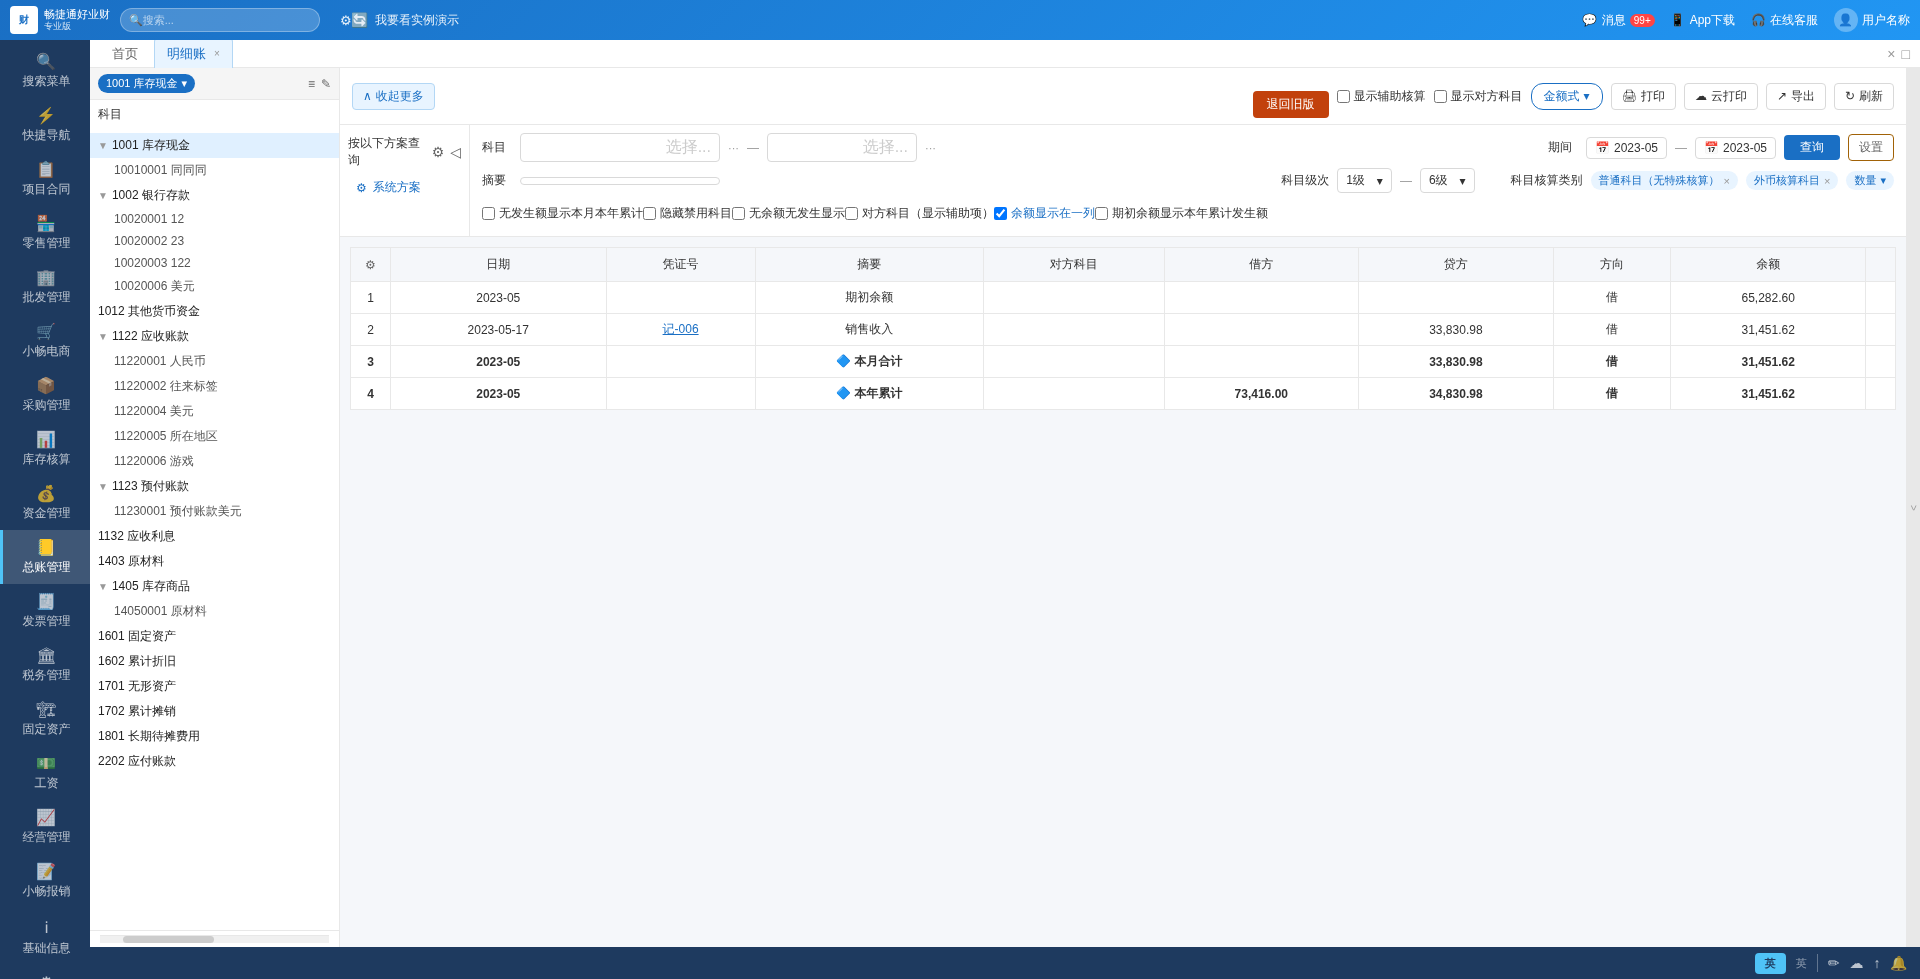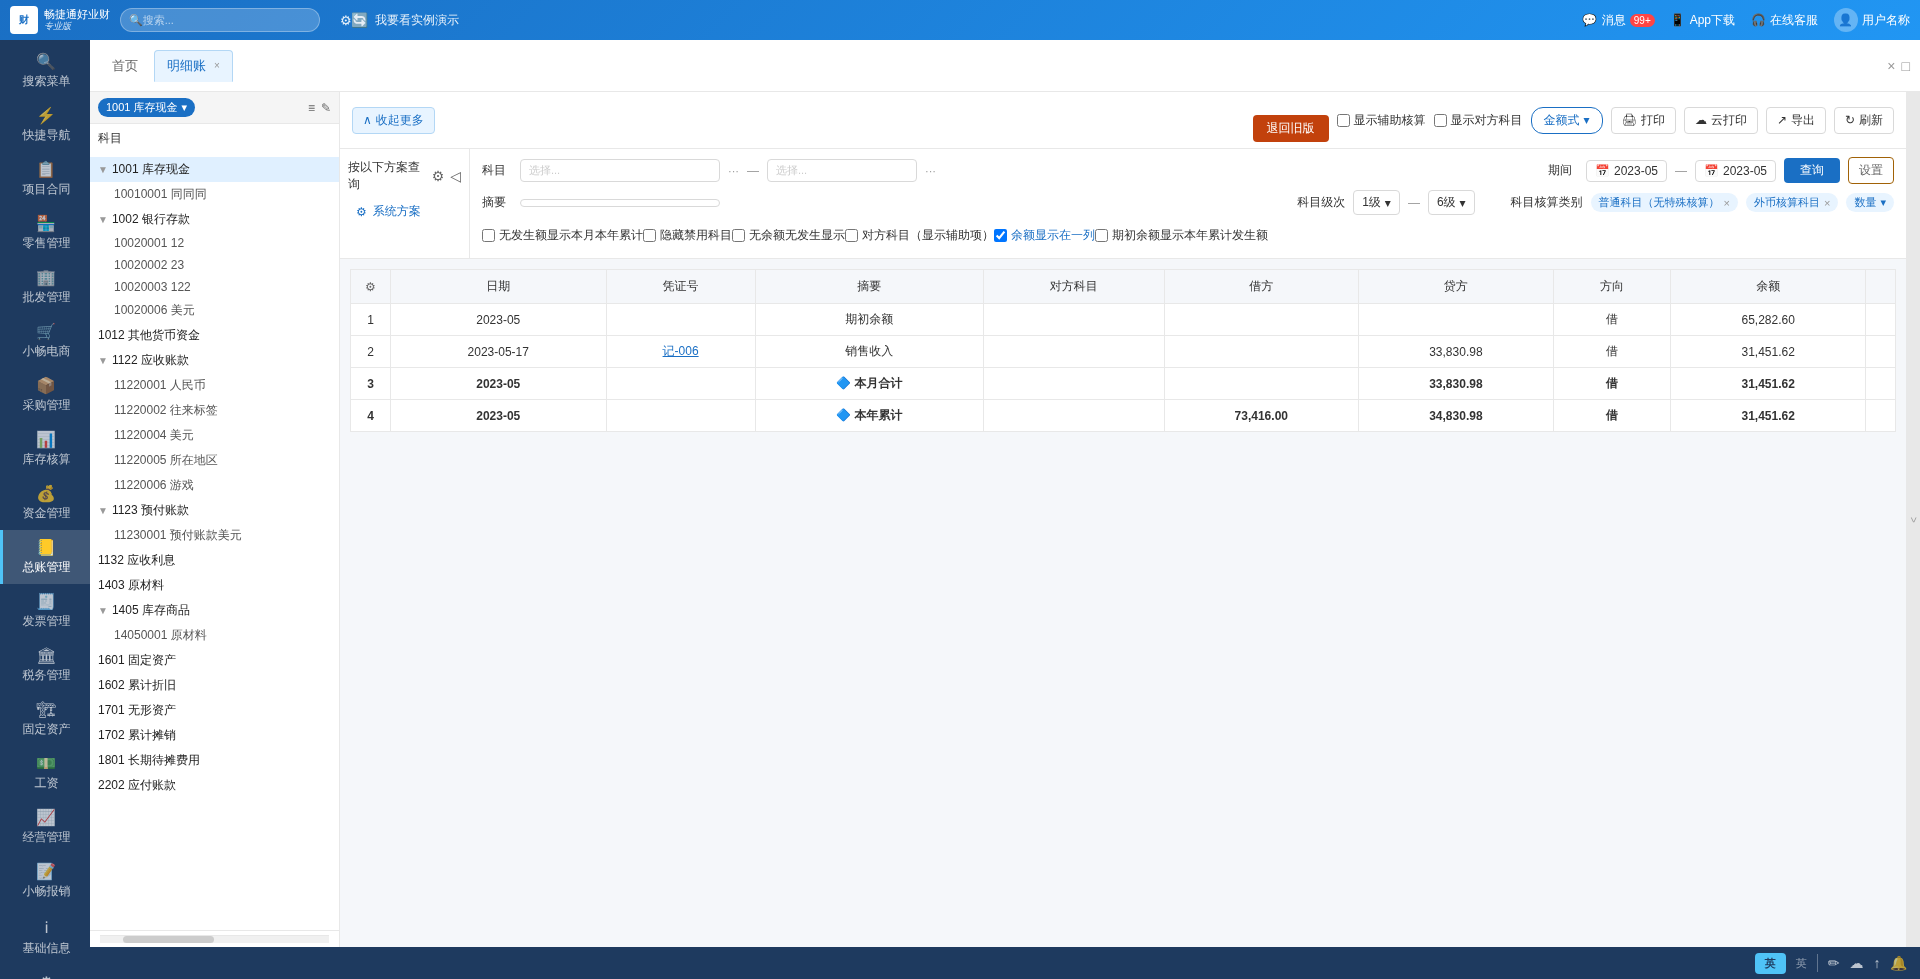--- a/index.html
+++ b/index.html
@@ -30,21 +30,21 @@
       align-items: center;
       justify-content: center;
       color: #1a6fc4;
       font-weight: bold;
       font-size: 10px;
     }
     .logo-text {
       font-size: 11px;
       line-height: 1.3;
     }
-    .logo-sub { font-size: 9px; opacity: 0.8; font-style: italic; }
+    .logo-sub { font-size: 9px; opacity: 0.8; }
     .top-search {
       flex: 1;
       max-width: 200px;
       margin: 0 10px;
       background: rgba(255,255,255,0.2);
       border: 1px solid rgba(255,255,255,0.3);
       border-radius: 12px;
       height: 24px;
       display: flex;
       align-items: center;
@@ -127,21 +127,21 @@
       overflow: hidden;
     }
 
     
     .tab-bar {
       background: white;
       border-bottom: 1px solid #e8e8e8;
       display: flex;
       align-items: center;
       padding: 0 10px;
-      height: 52px;
+      height: 28px;
       gap: 4px;
     }
     .tab-item {
       padding: 6px 12px;
       cursor: pointer;
       font-size: 13px;
       color: #666;
       border-radius: 4px 4px 0 0;
       display: flex;
       align-items: center;
@@ -321,34 +321,35 @@
     .filter-row:last-child { margin-bottom: 0; }
     .filter-label {
       font-size: 12px;
       color: #333;
       min-width: 30px;
     }
     .filter-input {
       border: 1px solid #d9d9d9;
       border-radius: 4px;
       padding: 3px 8px;
-      font-size: 11px;
+      font-size: 16px;
       color: #999;
       min-width: 120px;
+      text-align: right;
     }
     .filter-select {
       border: 1px solid #d9d9d9;
       border-radius: 4px;
       padding: 3px 8px;
       font-size: 12px;
       color: #333;
       background: white;
       display: flex;
       align-items: center;
-      gap: 4px;
+      gap: 12px;
       cursor: pointer;
     }
     .filter-date {
       border: 1px solid #d9d9d9;
       border-radius: 4px;
       padding: 3px 8px;
       font-size: 12px;
       color: #333;
       display: flex;
       align-items: center;

